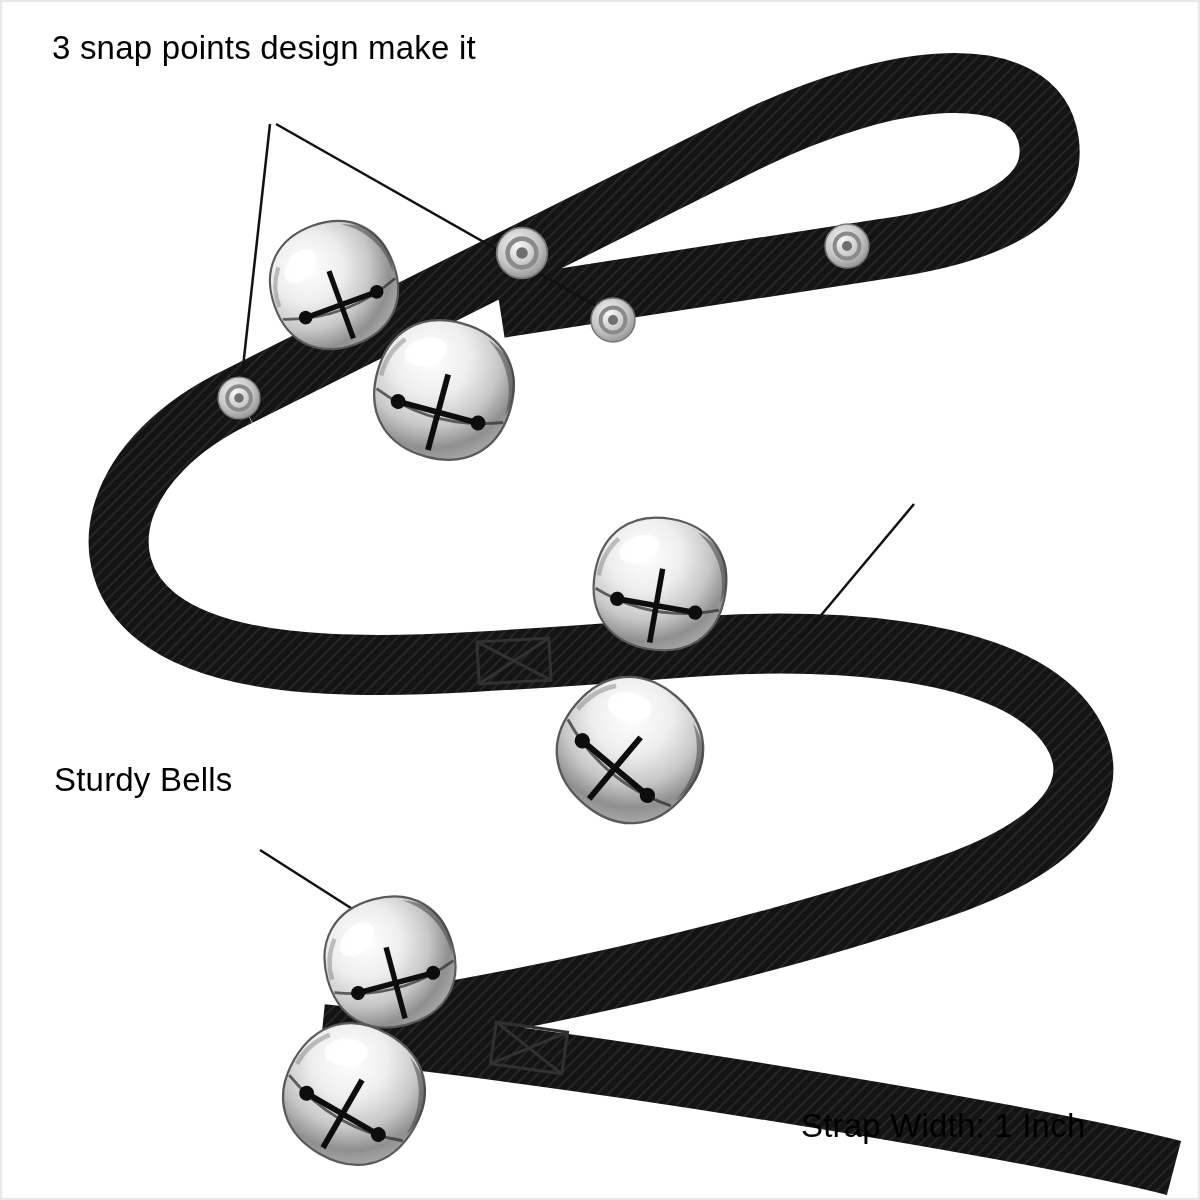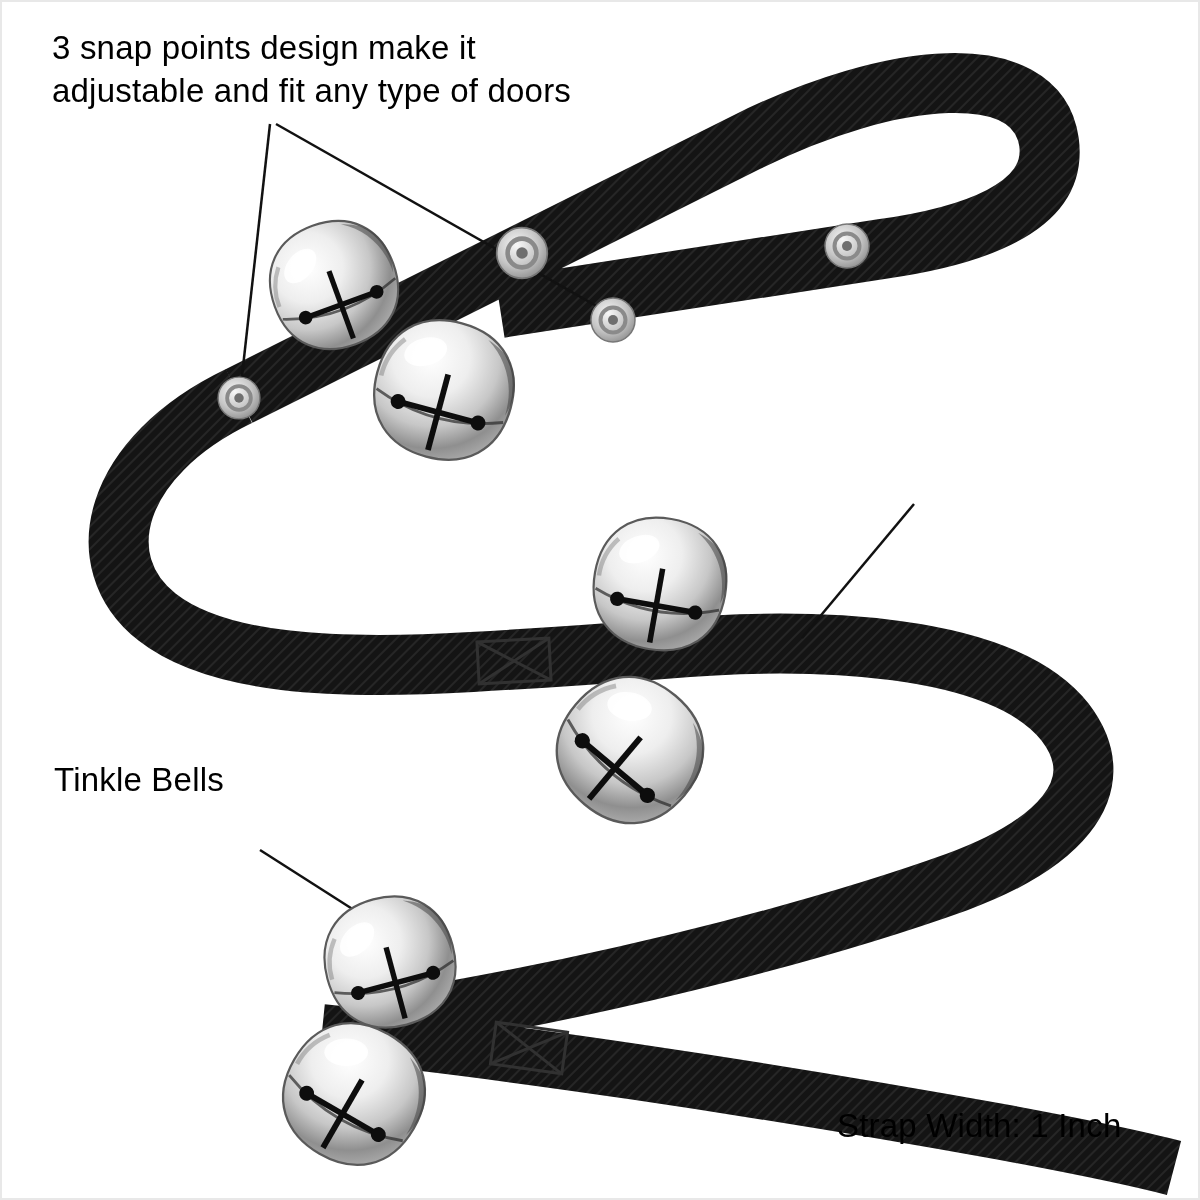--- a/index.html
+++ b/index.html
@@ -101,25 +101,24 @@
     <g>
       <use href="#snap" transform="translate(237 396) scale(0.95)"></use>
       <use href="#snap" transform="translate(520 251) scale(1.15)"></use>
       <use href="#snap" transform="translate(611 318)"></use>
       <use href="#snap" transform="translate(845 244)"></use>
     </g>
   </svg>
 
   <div class="callout" style="left:50px; top:24px;">
     <div>3 snap points design make it</div>
-    <div>adjustable and fit any type of doors</div>
   </div>
 
 
   <div class="callout" style="left:52px; top:756px;">
-    <div>Tinkle Bells</div>
+    <div>Sturdy Bells</div>
   </div>
 
-  <div class="callout" style="left:835px; top:1102px;">
+  <div class="callout" style="left:799px; top:1102px;">
     <div>Strap Width: 1 Inch</div>
   </div>
 
 </div>
 
 </body></html>

